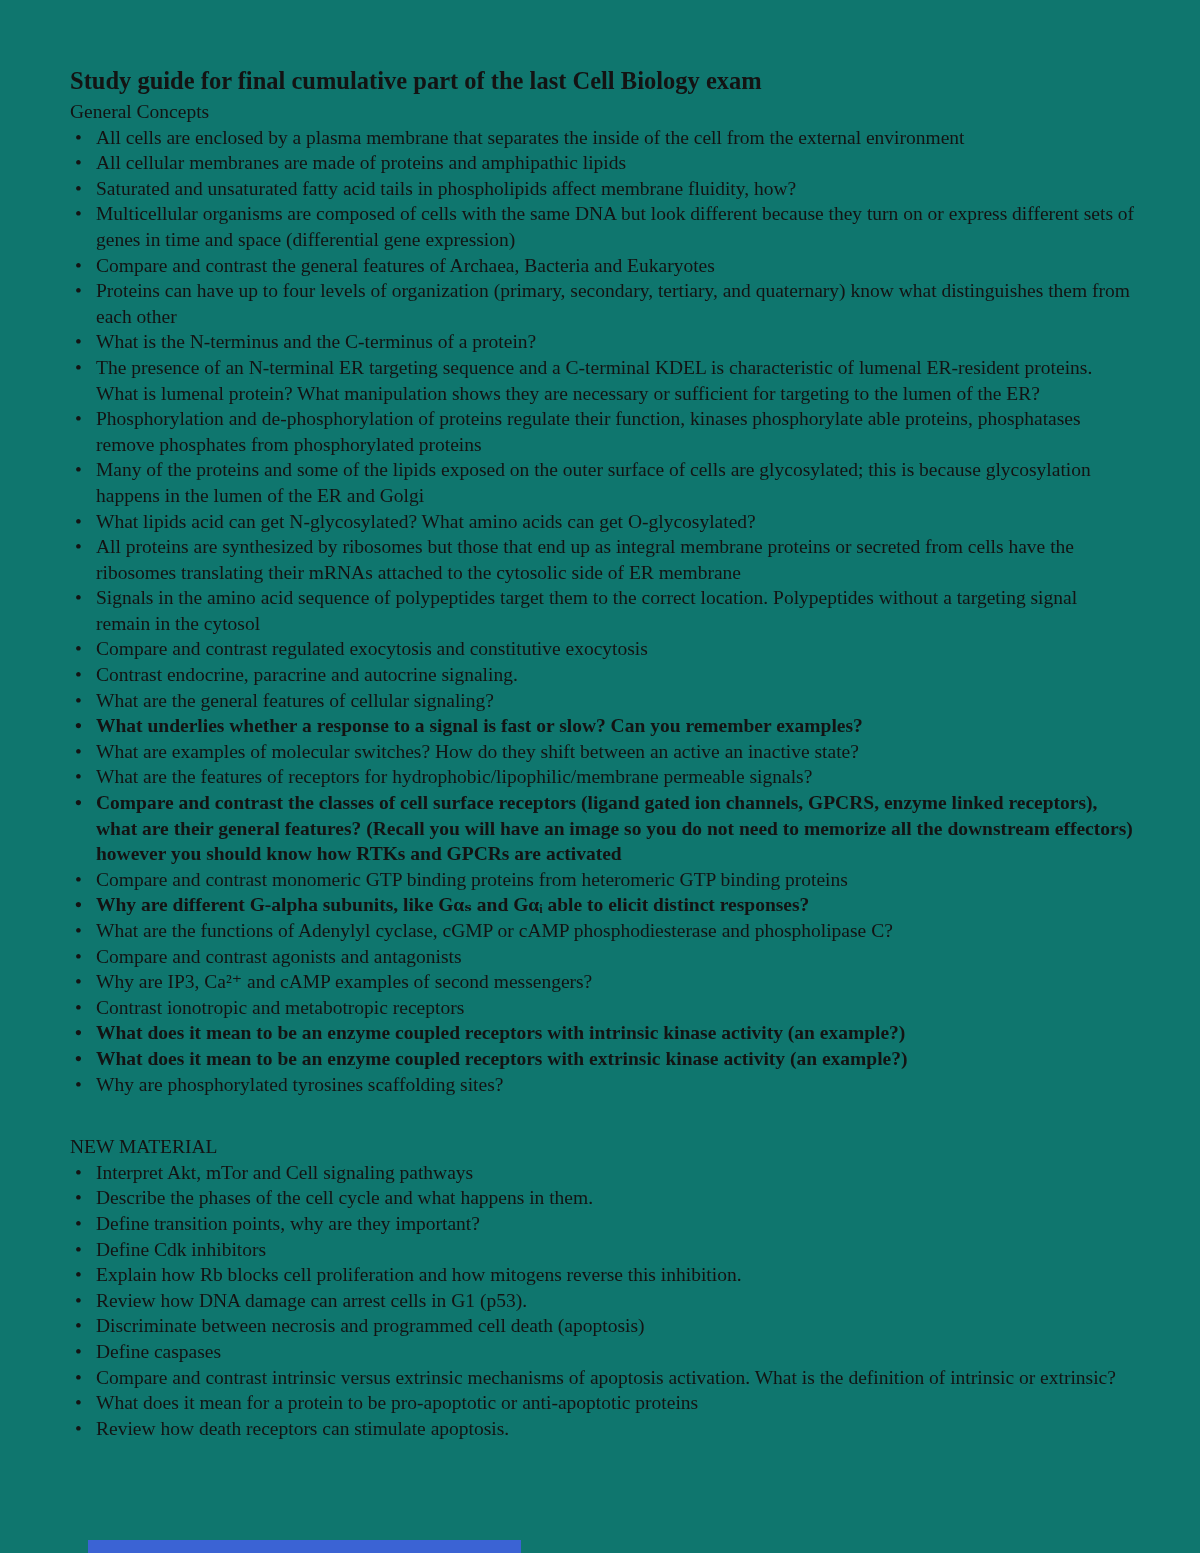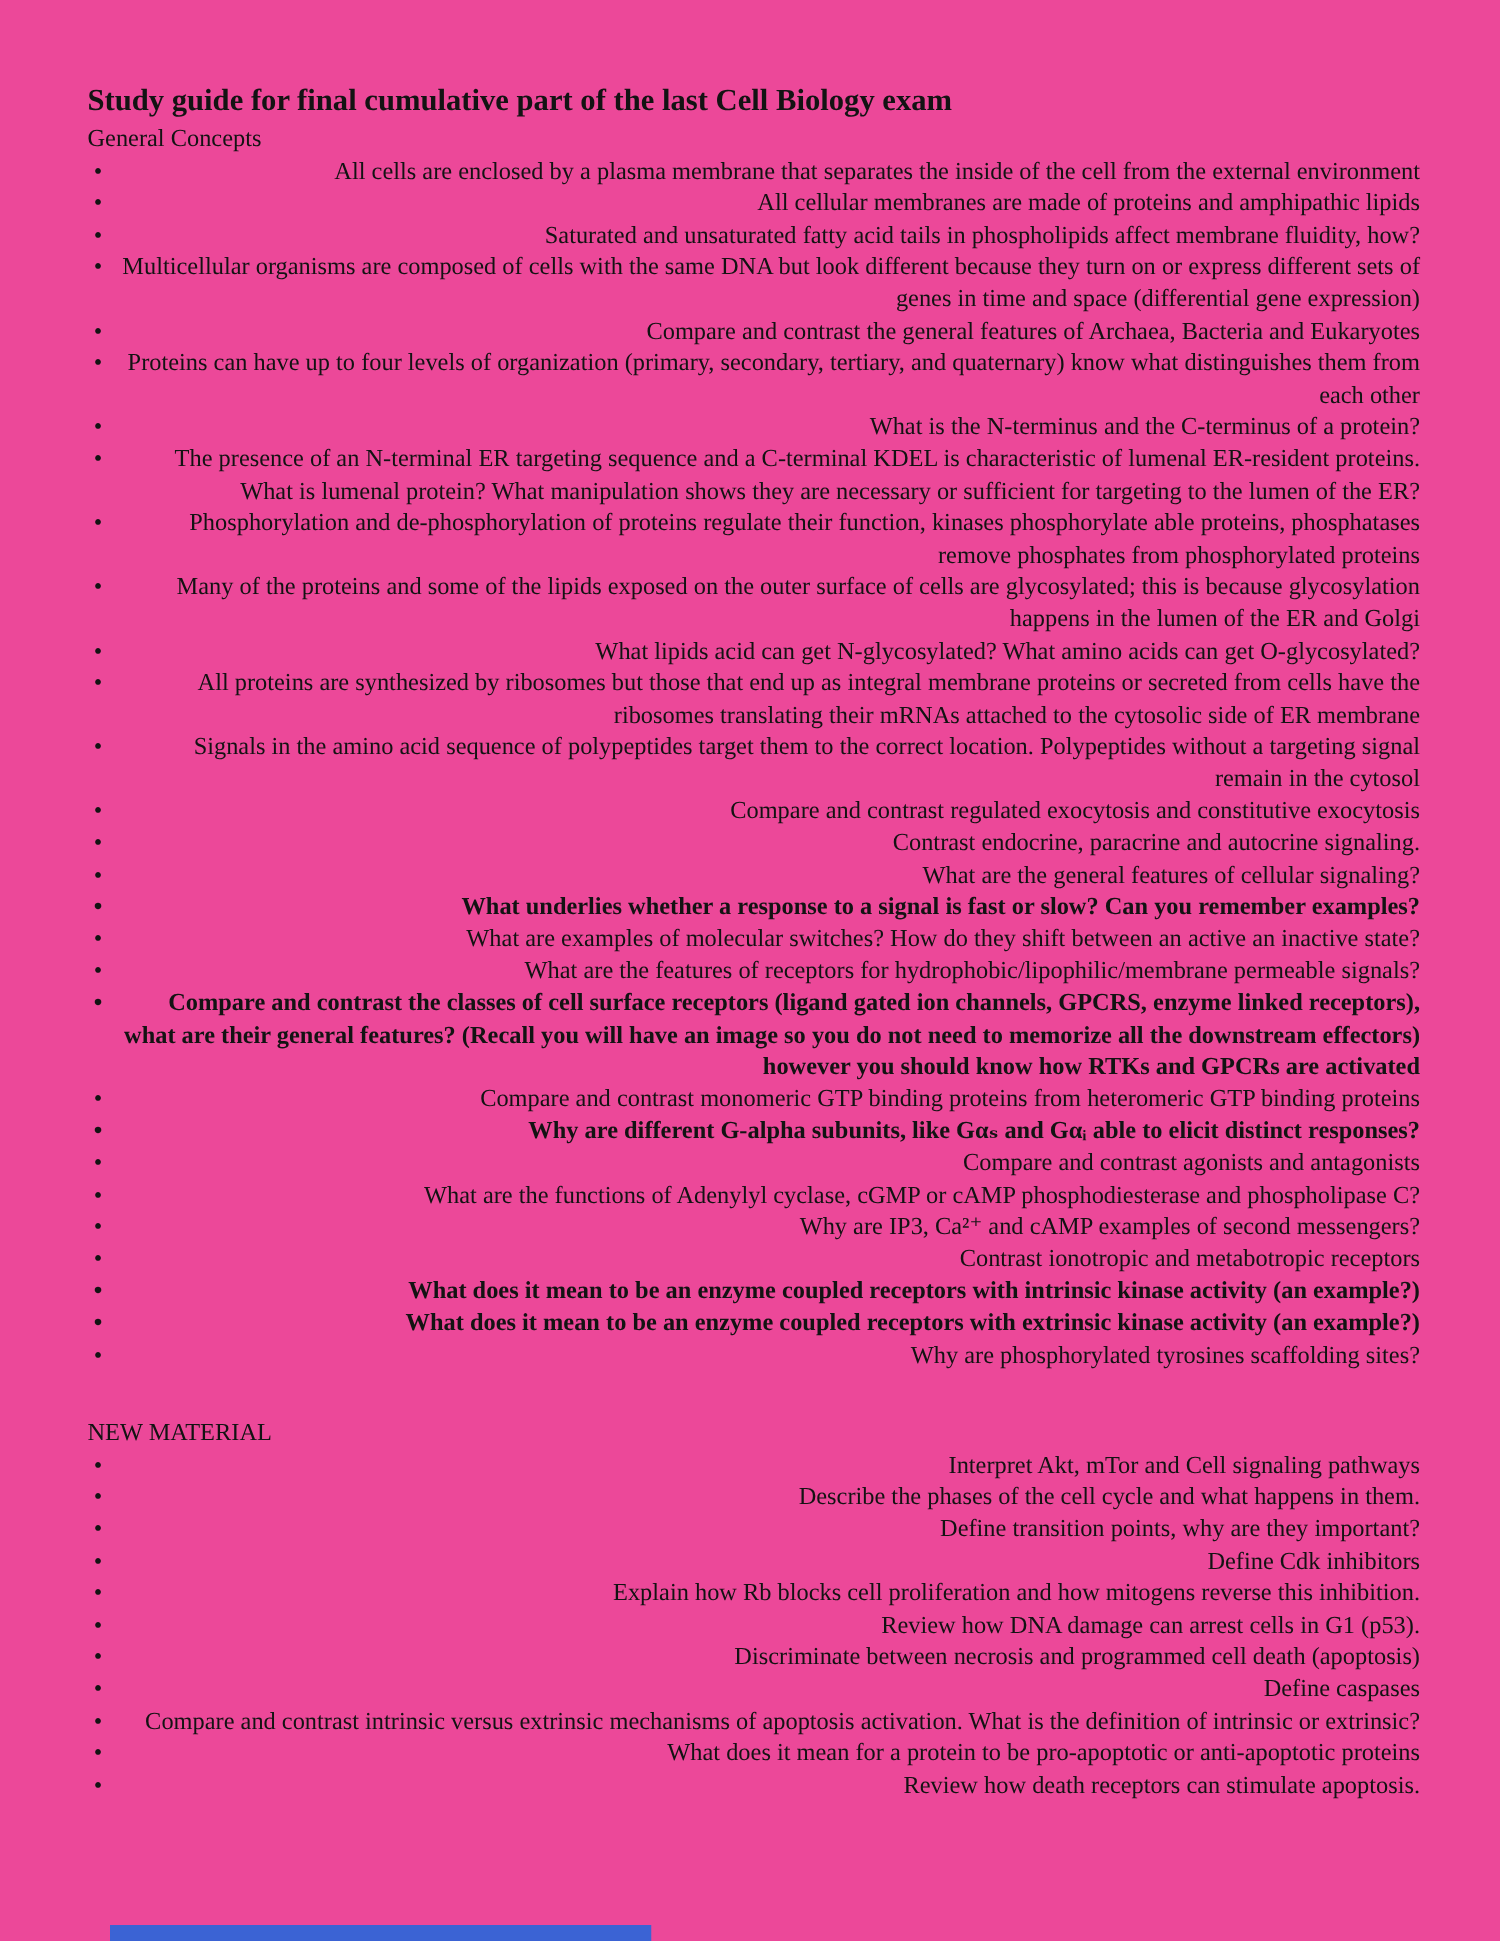--- a/index.html
+++ b/index.html
@@ -4,21 +4,21 @@
 <style>
   html, body {
     margin: 0;
     padding: 0;
     background: #ffffff;
   }
   .page {
     position: relative;
     width: 1200px;
     height: 1553px;
-    background: #ec4899;
+    background: #0f766e;
     font-family: "Liberation Serif", "DejaVu Serif", serif;
     color: #131313;
     box-sizing: border-box;
     padding: 66px 64px 0 70px;
     overflow: hidden;
   }
   .doc-title {
     font-size: 24.5px;
     font-weight: bold;
     margin: 0 0 3px 0;
@@ -29,21 +29,20 @@
     line-height: 25.6px;
     font-weight: normal;
   }
   .section + .section {
     margin-top: 37px;
   }
   ul.bullet-list {
     list-style: none;
     margin: 0;
     padding: 0 0 0 5px;
-    text-align: right;
   }
   ul.bullet-list li {
     position: relative;
     padding-left: 21px;
     font-size: 19.5px;
     line-height: 25.6px;
   }
   ul.bullet-list li::before {
     content: "\2022";
     position: absolute;
@@ -86,22 +85,22 @@
           <li>Signals in the amino acid sequence of polypeptides target them to the correct location. Polypeptides without a targeting signal remain in the cytosol</li>
           <li>Compare and contrast regulated exocytosis and constitutive exocytosis</li>
           <li>Contrast endocrine, paracrine and autocrine signaling.</li>
           <li>What are the general features of cellular signaling?</li>
           <li class="bold">What underlies whether a response to a signal is fast or slow? Can you remember examples?</li>
           <li>What are examples of molecular switches? How do they shift between an active an inactive state?</li>
           <li>What are the features of receptors for hydrophobic/lipophilic/membrane permeable signals?</li>
           <li class="bold">Compare and contrast the classes of cell surface receptors (ligand gated ion channels, GPCRS, enzyme linked receptors), what are their general features?  (Recall you will have an image so you do not need to memorize all the downstream effectors) however you should know how RTKs and GPCRs are activated</li>
           <li>Compare and contrast monomeric GTP binding proteins from heteromeric GTP binding proteins</li>
           <li class="bold">Why are different G-alpha subunits, like Gαₛ and Gαᵢ able to elicit distinct responses?</li>
+          <li>What are the functions of Adenylyl cyclase, cGMP or cAMP phosphodiesterase and phospholipase C?</li>
           <li>Compare and contrast agonists and antagonists</li>
-          <li>What are the functions of Adenylyl cyclase, cGMP or cAMP phosphodiesterase and phospholipase C?</li>
           <li>Why are IP3, Ca²⁺ and cAMP examples of second messengers?</li>
           <li>Contrast ionotropic and metabotropic receptors</li>
           <li class="bold">What does it mean to be an enzyme coupled receptors with intrinsic kinase activity (an example?)</li>
           <li class="bold">What does it mean to be an enzyme coupled receptors with extrinsic kinase activity (an example?)</li>
           <li>Why are phosphorylated tyrosines scaffolding sites?</li>
         </ul>
       </div>
       <div class="section">
         <div class="section-heading">NEW MATERIAL</div>
         <ul class="bullet-list">

